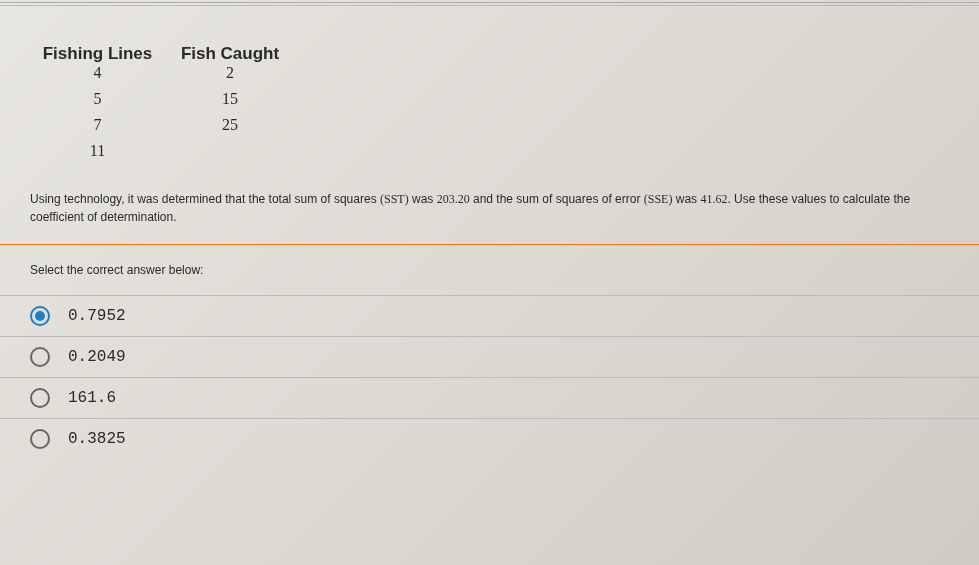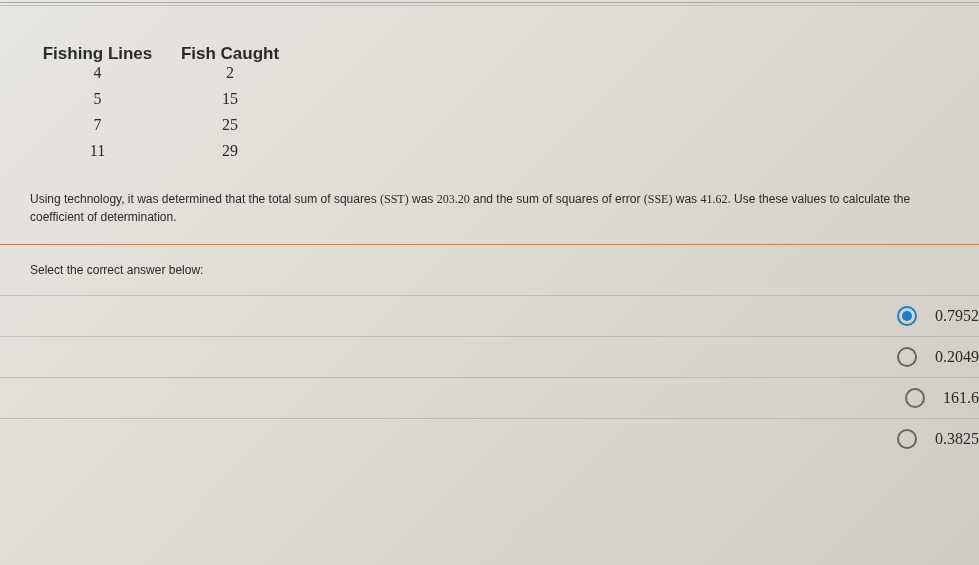--- a/index.html
+++ b/index.html
@@ -62,24 +62,23 @@
     .prompt {
       border-top: 1px solid #f97316;
       padding: 18px 0 18px 30px;
       font-size: 12px;
     }
     .option {
       display: flex;
       align-items: center;
       border-top: 1px solid #bbb;
       padding: 10px 0 10px 30px;
-      font-family: Liberation Serif, serif;
+      font-family: Liberation Mono, monospace;
       font-size: 16px;
       cursor: pointer;
-      justify-content: flex-end;
     }
     .radio {
       width: 20px;
       height: 20px;
       border: 2px solid #666;
       border-radius: 50%;
       margin-right: 18px;
       display: flex;
       align-items: center;
       justify-content: center;
@@ -115,21 +114,20 @@
     <div class="table-row-data">
       <div class="col1">5</div>
       <div class="col2">15</div>
     </div>
     <div class="table-row-data">
       <div class="col1">7</div>
       <div class="col2">25</div>
     </div>
     <div class="table-row-data">
       <div class="col1">11</div>
-      <div class="col2">29</div>
     </div>
     <div class="table-row-data">
     </div>
   </div>
 
   <div class="instructions">
     <span>Using technology, it was determined that the total sum of squares </span><span class="serif">(SST)</span><span> was </span><span class="serif">203.20</span><span> and the sum of squares of error </span><span class="serif">(SSE)</span><span> was </span><span class="serif">41.62</span><span>. Use these values to calculate the coefficient of determination.</span>
   </div>
 
   <div class="prompt">Select the correct answer below:</div>

